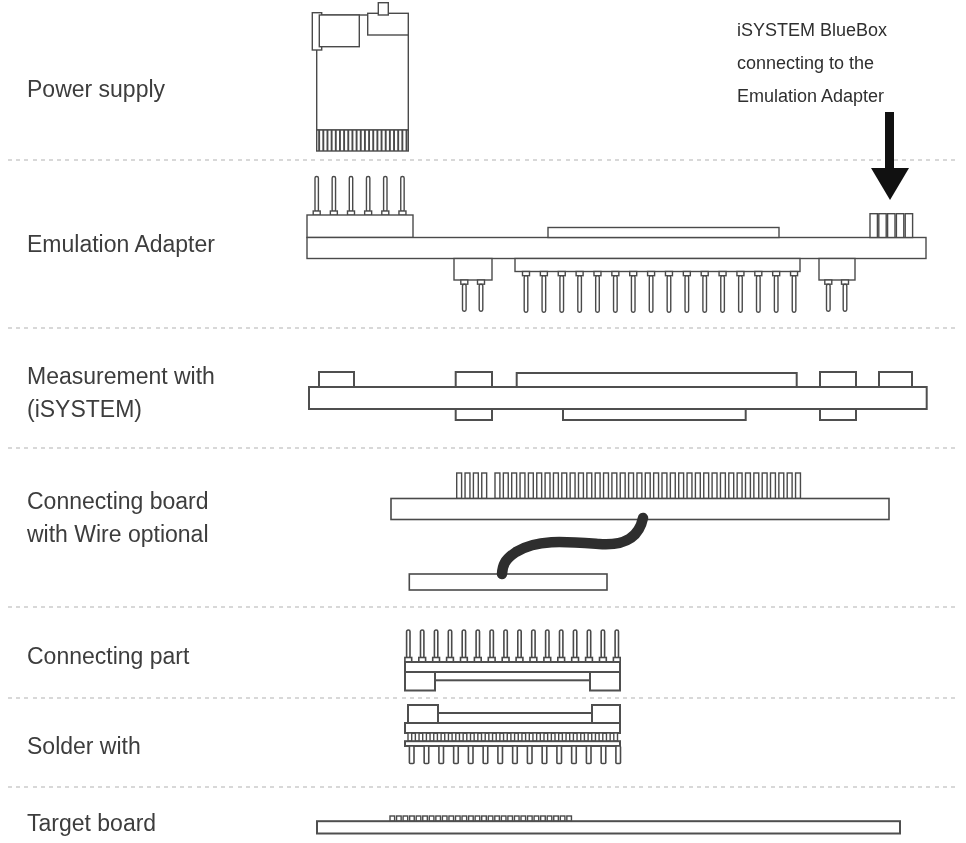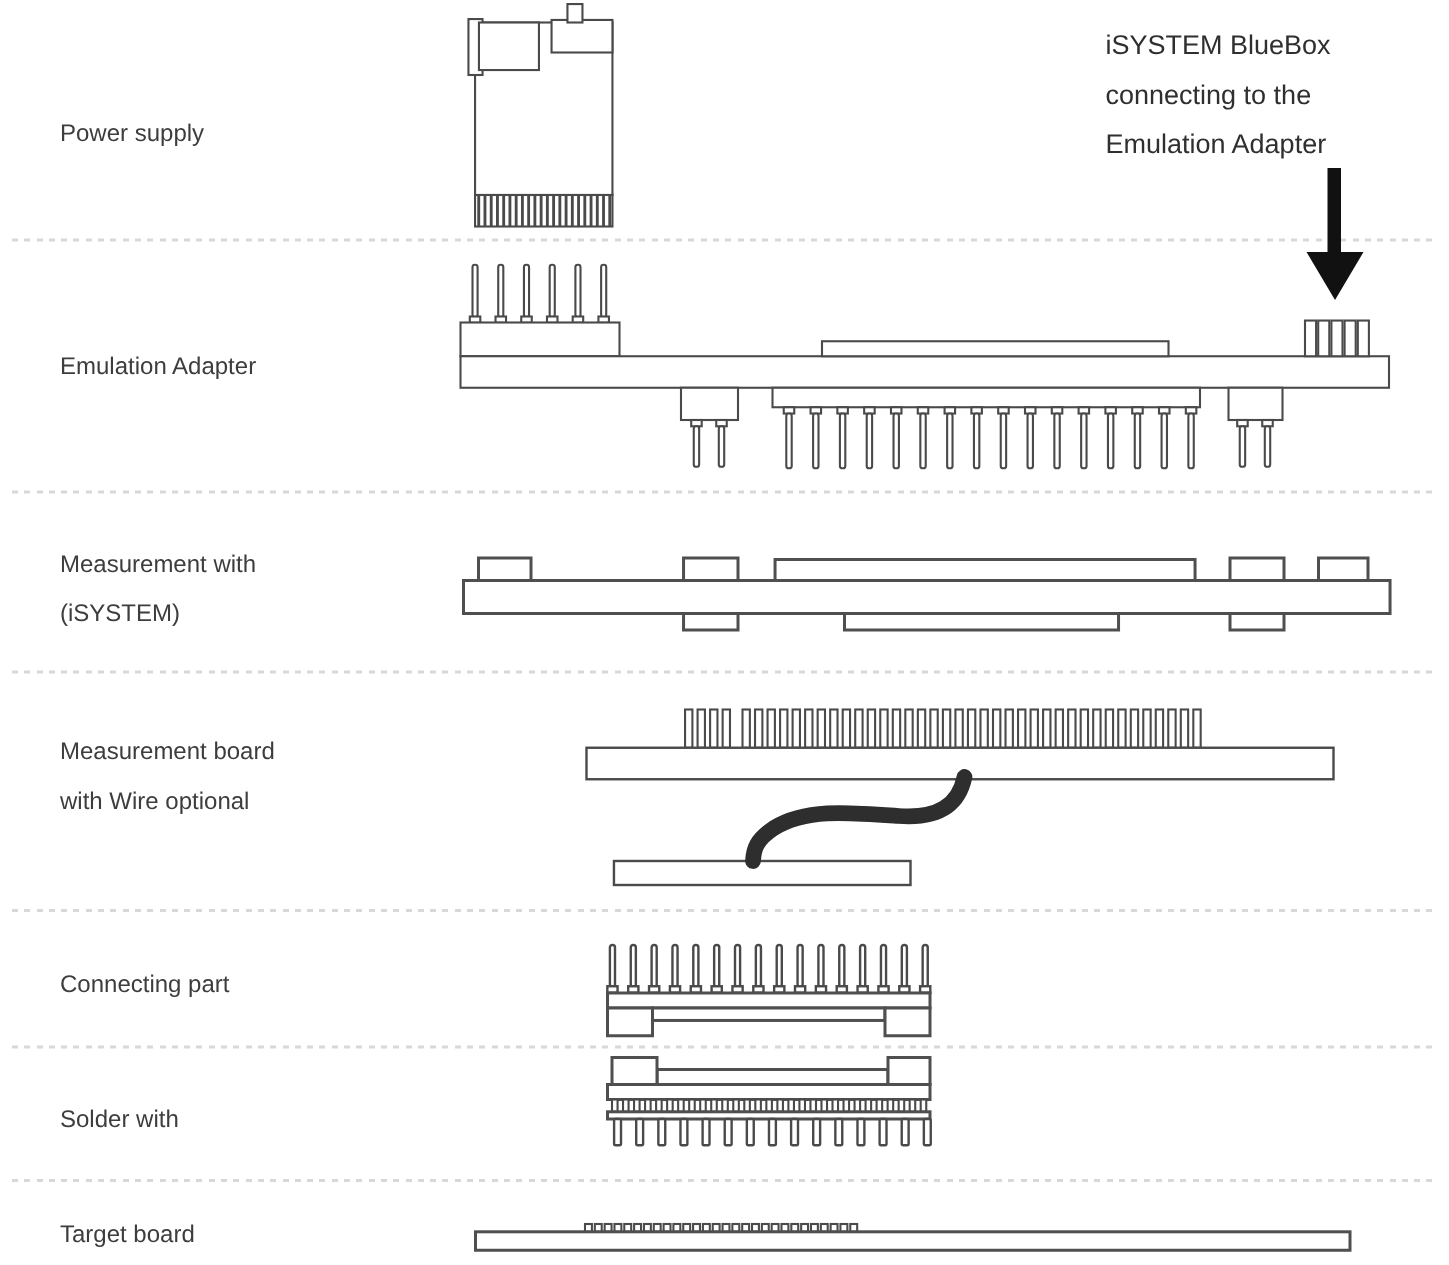--- a/index.html
+++ b/index.html
@@ -1,21 +1,21 @@
 <!DOCTYPE html>
 <html><head>
 <meta charset="utf-8">
 <style>
   html,body{margin:0;padding:0;background:#fff;}
   #canvas{
     position:relative;width:966px;height:843px;background:#fff;overflow:hidden;
     font-family:"Liberation Sans",sans-serif;color:#3d3d3d;
   }
   .label{
-    position:absolute;left:40px;font-size:16px;line-height:33px;
+    position:absolute;left:27px;font-size:23px;line-height:33px;
     color:#3d3d3d;white-space:nowrap;
   }
   .label span{display:block;}
   .sep{
     position:absolute;left:8px;width:948px;height:2px;
     background:repeating-linear-gradient(90deg,#d8d8d8 0 4px,transparent 4px 8.2px);
   }
   .drawing{position:absolute;}
   .annotation{
     position:absolute;left:737px;top:14px;font-size:18px;line-height:33px;
@@ -46,21 +46,21 @@
     <span>Power supply</span>
   </div>
   <div class="label" style="top:228px">
     <span>Emulation Adapter</span>
   </div>
   <div class="label" style="top:360px">
     <span>Measurement with</span>
     <span>(iSYSTEM)</span>
   </div>
   <div class="label" style="top:485px">
-    <span>Measurement board</span>
+    <span>Connecting board</span>
     <span>with Wire optional</span>
   </div>
   <div class="label" style="top:640px">
     <span>Connecting part</span>
   </div>
   <div class="label" style="top:730px">
     <span>Solder with</span>
   </div>
   <div class="label" style="top:807px">
     <span>Target board</span>

